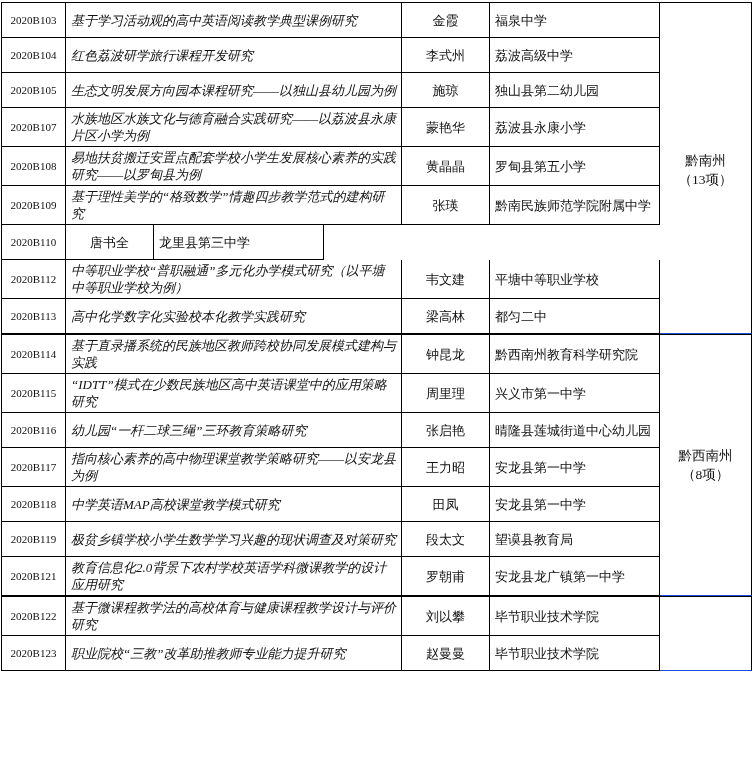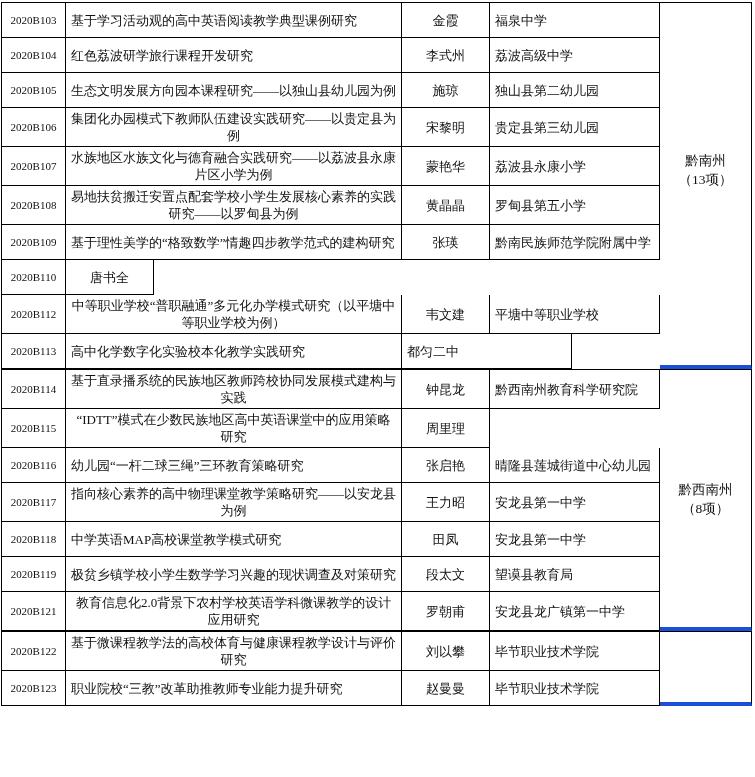--- a/index.html
+++ b/index.html
@@ -50,38 +50,39 @@
     flex: 0 0 64px;
     justify-content: center;
     padding: 2px 1px;
     font-size: 11px;
     letter-spacing: 0;
     white-space: nowrap;
   }
   .cell-title {
     width: 336px;
     flex: 0 0 336px;
-    text-align: center;
+    text-align: left;
+    font-style: italic;
   }
   .cell-name {
     width: 88px;
     flex: 0 0 88px;
     justify-content: center;
     text-align: right;
   }
   .cell-school {
     width: 170px;
     flex: 0 0 170px;
     text-align: center;
   }
   .region-cell {
     flex: 1 1 auto;
     box-sizing: border-box;
     border-right: 1px solid #000;
-    border-bottom: 4px solid #1d4ed8;
+    border-bottom: 1px solid #1d4ed8;
     display: flex;
     flex-direction: column;
     align-items: center;
     justify-content: center;
     text-align: center;
     font-size: 13.5px;
     line-height: 19px;
   }
   
   .group:nth-child(1) .region-cell {
@@ -107,76 +108,73 @@
           <div class="cell cell-name">李式州</div>
           <div class="cell cell-school">荔波高级中学</div>
         </div>
         <div class="row">
           <div class="cell cell-id">2020B105</div>
           <div class="cell cell-title">生态文明发展方向园本课程研究――以独山县幼儿园为例</div>
           <div class="cell cell-name">施琼</div>
           <div class="cell cell-school">独山县第二幼儿园</div>
         </div>
         <div class="row">
-          <div class="cell cell-id">2020B106</div>
-          <div class="cell cell-title">集团化办园模式下教师队伍建设实践研究――以贵定县为例</div>
-          <div class="cell cell-name">宋黎明</div>
-          <div class="cell cell-school">贵定县第三幼儿园</div>
-        </div>
-        <div class="row">
           <div class="cell cell-id">2020B107</div>
           <div class="cell cell-title">水族地区水族文化与德育融合实践研究――以荔波县永康片区小学为例</div>
           <div class="cell cell-name">蒙艳华</div>
           <div class="cell cell-school">荔波县永康小学</div>
         </div>
         <div class="row">
           <div class="cell cell-id">2020B108</div>
           <div class="cell cell-title">易地扶贫搬迁安置点配套学校小学生发展核心素养的实践研究――以罗甸县为例</div>
           <div class="cell cell-name">黄晶晶</div>
           <div class="cell cell-school">罗甸县第五小学</div>
         </div>
         <div class="row">
           <div class="cell cell-id">2020B109</div>
           <div class="cell cell-title">基于理性美学的“格致数学”情趣四步教学范式的建构研究</div>
           <div class="cell cell-name">张瑛</div>
           <div class="cell cell-school">黔南民族师范学院附属中学</div>
         </div>
         <div class="row">
           <div class="cell cell-id">2020B110</div>
           <div class="cell cell-name">唐书全</div>
+          <div class="cell cell-school">龙里县第三中学</div>
         </div>
         <div class="row">
           <div class="cell cell-id">2020B112</div>
           <div class="cell cell-title">中等职业学校“普职融通”多元化办学模式研究（以平塘中等职业学校为例）</div>
           <div class="cell cell-name">韦文建</div>
           <div class="cell cell-school">平塘中等职业学校</div>
         </div>
         <div class="row">
           <div class="cell cell-id">2020B113</div>
           <div class="cell cell-title">高中化学数字化实验校本化教学实践研究</div>
+          <div class="cell cell-name">梁高林</div>
           <div class="cell cell-school">都匀二中</div>
         </div>
       </div>
       <div class="region-cell">
         <div>黔南州</div>
         <div>（13项）</div>
       </div>
     </div>
     <div class="group">
       <div class="rows-col">
         <div class="row">
           <div class="cell cell-id">2020B114</div>
           <div class="cell cell-title">基于直录播系统的民族地区教师跨校协同发展模式建构与实践</div>
           <div class="cell cell-name">钟昆龙</div>
           <div class="cell cell-school">黔西南州教育科学研究院</div>
         </div>
         <div class="row">
           <div class="cell cell-id">2020B115</div>
           <div class="cell cell-title">“IDTT”模式在少数民族地区高中英语课堂中的应用策略研究</div>
           <div class="cell cell-name">周里理</div>
+          <div class="cell cell-school">兴义市第一中学</div>
         </div>
         <div class="row">
           <div class="cell cell-id">2020B116</div>
           <div class="cell cell-title">幼儿园“一杆二球三绳”三环教育策略研究</div>
           <div class="cell cell-name">张启艳</div>
           <div class="cell cell-school">晴隆县莲城街道中心幼儿园</div>
         </div>
         <div class="row">
           <div class="cell cell-id">2020B117</div>
           <div class="cell cell-title">指向核心素养的高中物理课堂教学策略研究――以安龙县为例</div>

